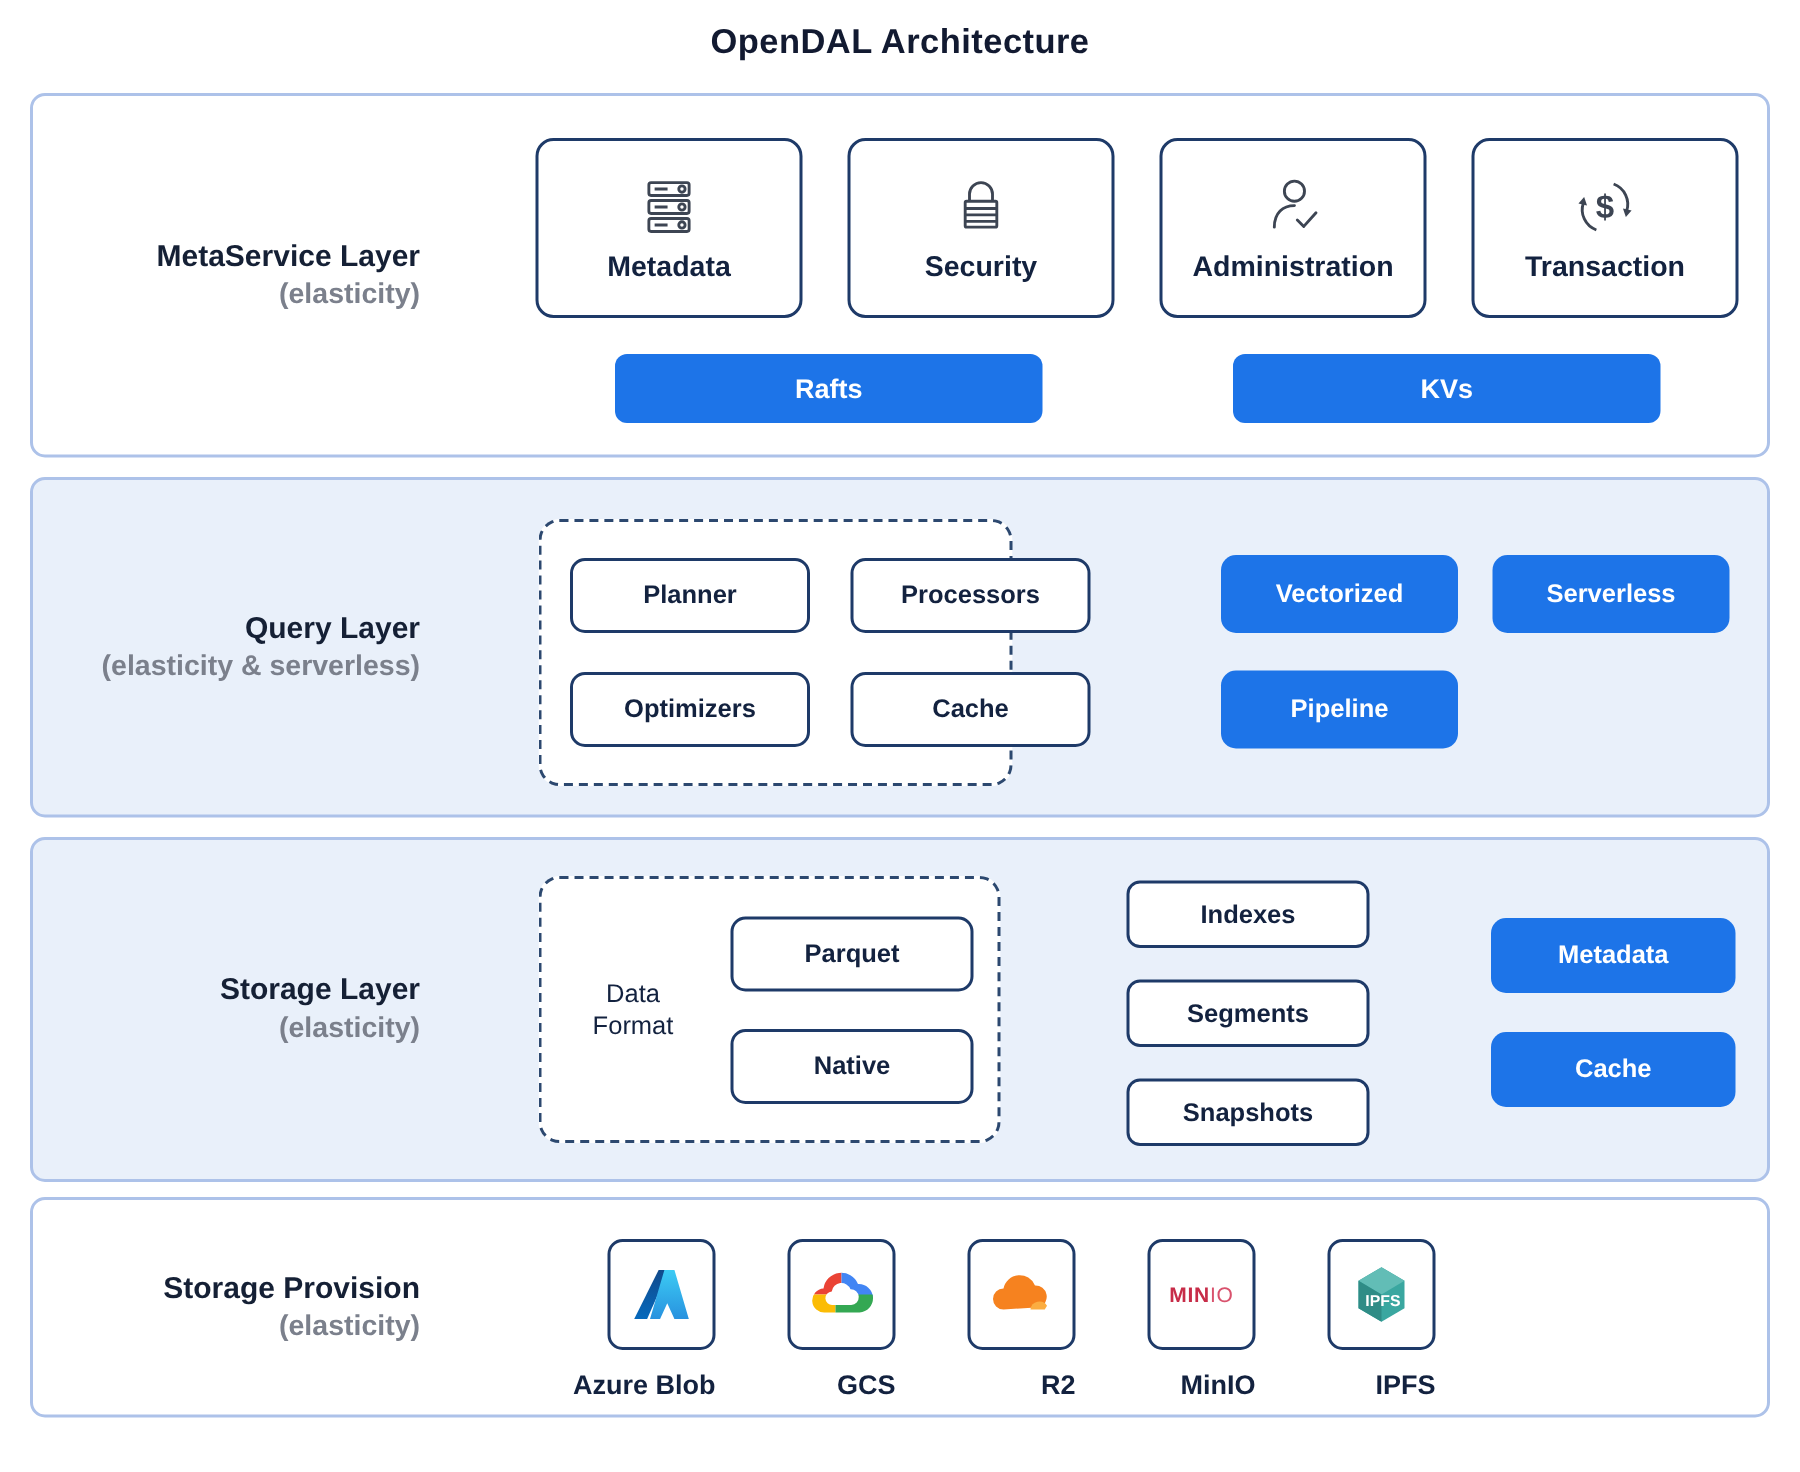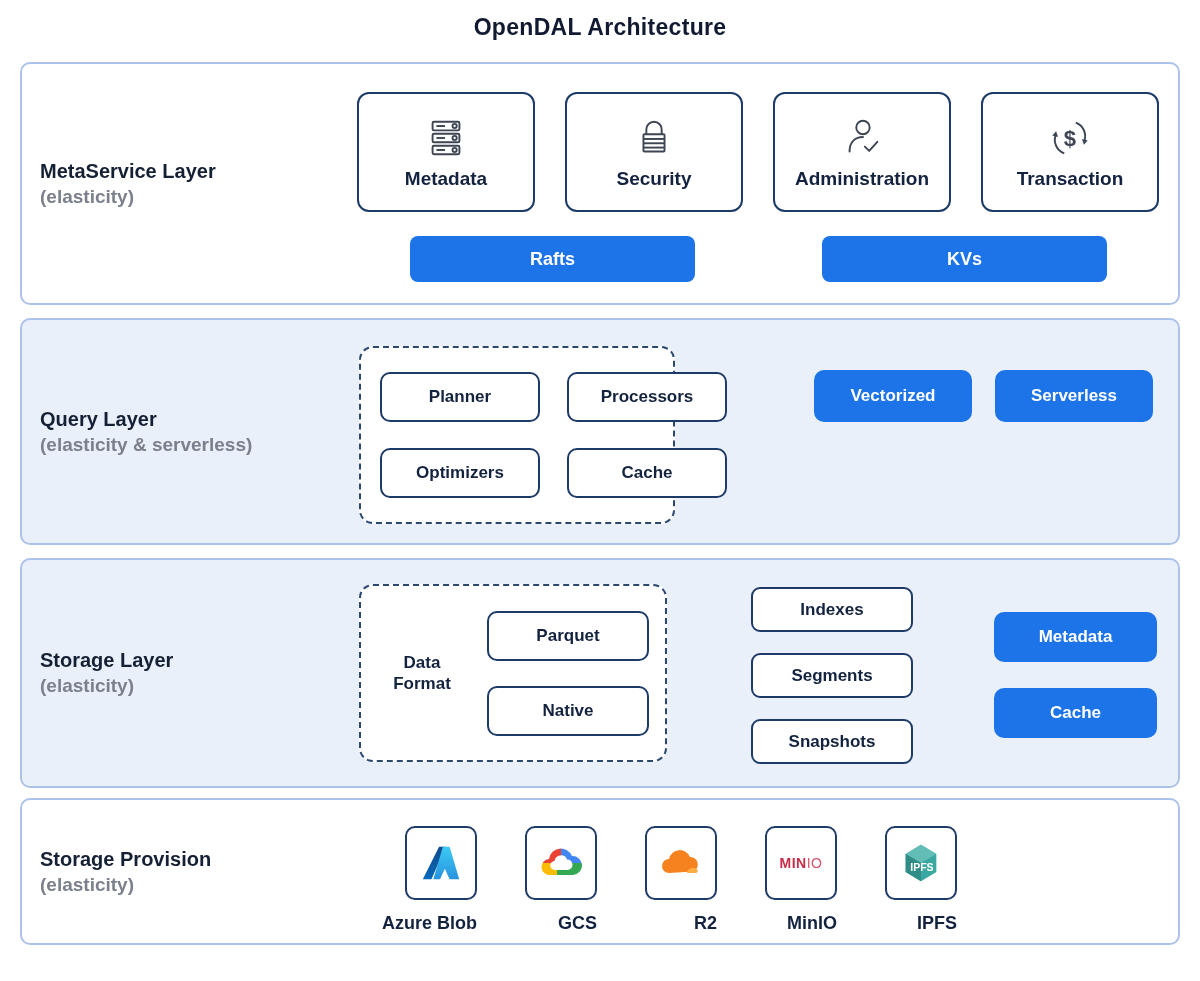--- a/index.html
+++ b/index.html
@@ -16,21 +16,21 @@
     border:2px solid #adc2e9; border-radius:10px; box-sizing:border-box;
   }
   .p1 { top:62px;  height:243px; }
   .p2 { top:318px; height:227px; }
   .p3 { top:558px; height:230px; }
   .p4 { top:798px; height:147px; }
   .tint { background:#e9f0fa; }
 
   .layer-label {
     position:absolute; left:18px; top:0; height:100%; width:240px;
-    display:flex; flex-direction:column; align-items:flex-start; justify-content:center; text-align:center;
+    display:flex; flex-direction:column; align-items:flex-end; justify-content:center; text-align:center;
   }
   .layer-name { font-size:20px; font-weight:700; color:#152035; }
   .layer-sub  { font-size:19px; font-weight:700; color:#7b808c; margin-top:3px; }
 
   .cards-row { position:absolute; left:335px; top:28px; display:flex; gap:30px; }
   .card {
     width:178px; height:120px; background:#fff; border:2px solid #1e3a68; border-radius:12px;
     display:flex; flex-direction:column; align-items:center; justify-content:center; box-sizing:border-box;
   }
   .card svg { display:block; }
@@ -59,21 +59,21 @@
   .q-pills {
     position:absolute; left:792px; top:50px;
     display:grid; grid-template-columns:158px 158px; grid-auto-rows:52px; column-gap:23px; row-gap:25px;
   }
   .pill-s {
     background:#1d74e8; color:#fff; border-radius:10px;
     display:flex; align-items:center; justify-content:center; font-weight:600; font-size:17px;
   }
 
   .s-dash { left:337px; top:24px; width:308px; height:178px; display:flex; align-items:center; padding-left:22px; gap:26px; }
-  .df-label { width:78px; text-align:center; font-size:17px; font-weight:700; color:#13223f; line-height:1.25; }
+  .df-label { width:78px; text-align:center; font-size:17px; font-weight:400; color:#13223f; line-height:1.25; }
   .df-col { display:flex; flex-direction:column; gap:25px; }
   .df-box {
     width:162px; height:50px; background:#fff; border:2px solid #1e3a68; border-radius:10px;
     display:flex; align-items:center; justify-content:center; font-size:17px; font-weight:600; color:#13223f; box-sizing:border-box;
   }
   .struct-col { position:absolute; left:729px; top:27px; display:flex; flex-direction:column; gap:21px; }
   .struct-box {
     width:162px; height:45px; background:#fff; border:2px solid #1e3a68; border-radius:9px;
     display:flex; align-items:center; justify-content:center; font-size:17px; font-weight:600; color:#13223f; box-sizing:border-box;
   }
@@ -162,20 +162,21 @@
     <div class="dash-box q-dash">
       <div class="module-box">Planner</div>
       <div class="module-box">Processors</div>
       <div class="module-box">Optimizers</div>
       <div class="module-box">Cache</div>
     </div>
 
     <div class="q-pills">
       <div class="pill-s">Vectorized</div>
       <div class="pill-s">Serverless</div>
+      <div class="pill-s">Pipeline</div>
     </div>
   </section>
 
   <section class="panel p3 tint">
     <div class="layer-label">
       <div class="layer-name">Storage Layer</div>
       <div class="layer-sub">(elasticity)</div>
     </div>
 
     <div class="dash-box s-dash">

